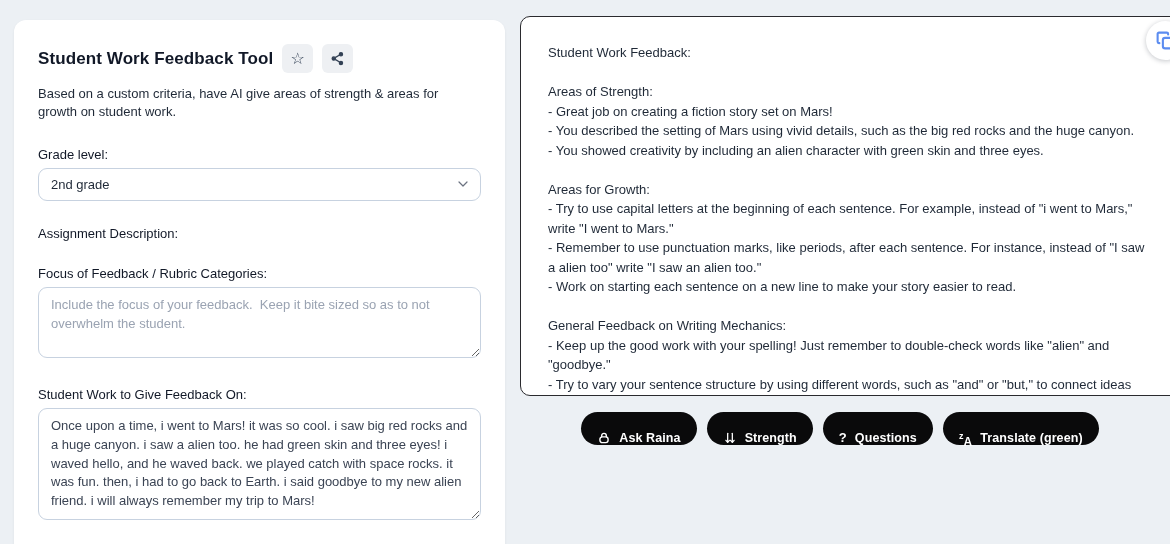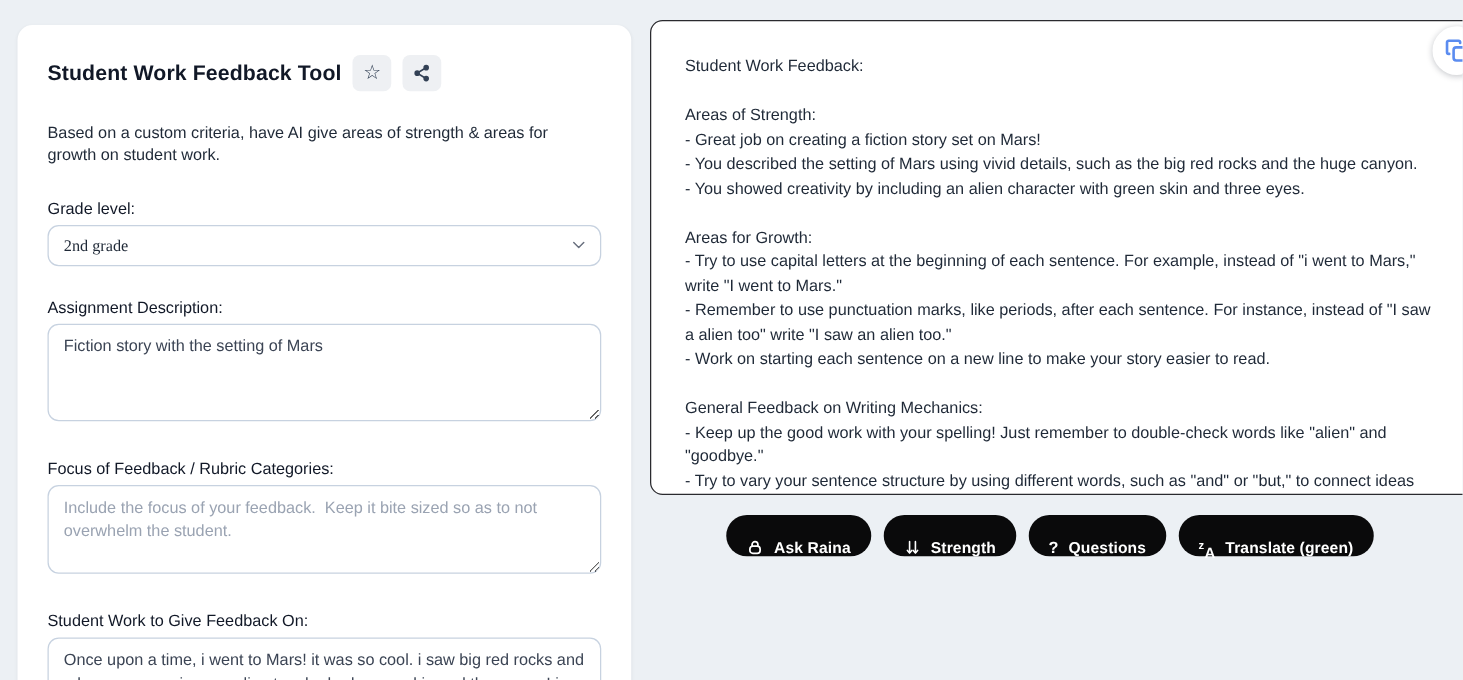--- a/index.html
+++ b/index.html
@@ -24,36 +24,36 @@
   .tool-title {
     font-size: 17px; font-weight: 700; color: #111827; letter-spacing: .1px; text-align: right;
   }
   .icon-btn {
     width: 31px; height: 29px;
     background: #eef0f3; border: none; border-radius: 6px;
     display: inline-flex; align-items: center; justify-content: center;
     color: #334155; cursor: pointer; font-size: 16px; line-height: 1;
   }
   .tool-desc {
-    margin-top: 24px;
+    margin-top: 12px;
     font-size: 13px; color: #1f2937; line-height: 1.42;
     max-width: 432px;
   }
   .field-label {
     font-size: 13px; font-weight: 400; color: #111827;
     margin-top: 25px; margin-bottom: 6px;
   }
   .select-wrap { position: relative; }
   select.field-select {
     width: 100%; height: 33px;
     appearance: none; -webkit-appearance: none;
     border: 1px solid #c7d2e0; border-radius: 9px;
     background: #ffffff;
     padding: 0 30px 0 12px;
-    font-family: Liberation Serif, serif;
+    font-family: Liberation Sans, sans-serif;
     font-size: 13px; color: #1f2937;
   }
   .select-chevron {
     position: absolute; right: 10px; top: 50%;
     transform: translateY(-50%);
     pointer-events: none; color: #6b7280;
     display: flex;
   }
   textarea.field-textarea {
     width: 100%;
@@ -146,21 +146,20 @@
       <option>2nd grade</option>
     </select>
     <span class="select-chevron">
       <svg width="16" height="16" viewBox="0 0 24 24" fill="none" stroke="#6b7280" stroke-width="1.8" stroke-linecap="round" stroke-linejoin="round">
         <polyline points="6 9 12 15 18 9"></polyline>
       </svg>
     </span>
   </div>
 
   <div class="field-label">Assignment Description:</div>
-  <textarea class="field-textarea ta-assignment" style="">Fiction story with the setting of Mars</textarea>
 
   <div class="field-label">Focus of Feedback / Rubric Categories:</div>
   <textarea class="field-textarea ta-focus" placeholder="Include the focus of your feedback.  Keep it bite sized so as to not overwhelm the student." style=""></textarea>
 
   <div class="field-label">Student Work to Give Feedback On:</div>
   <textarea class="field-textarea ta-student" style="">Once upon a time, i went to Mars! it was so cool. i saw big red rocks and a huge canyon. i saw a alien too. he had green skin and three eyes! i waved hello, and he waved back. we played catch with space rocks. it was fun. then, i had to go back to Earth. i said goodbye to my new alien friend. i will always remember my trip to Mars!</textarea>
 
 </div>
 
 <div class="output-panel">

